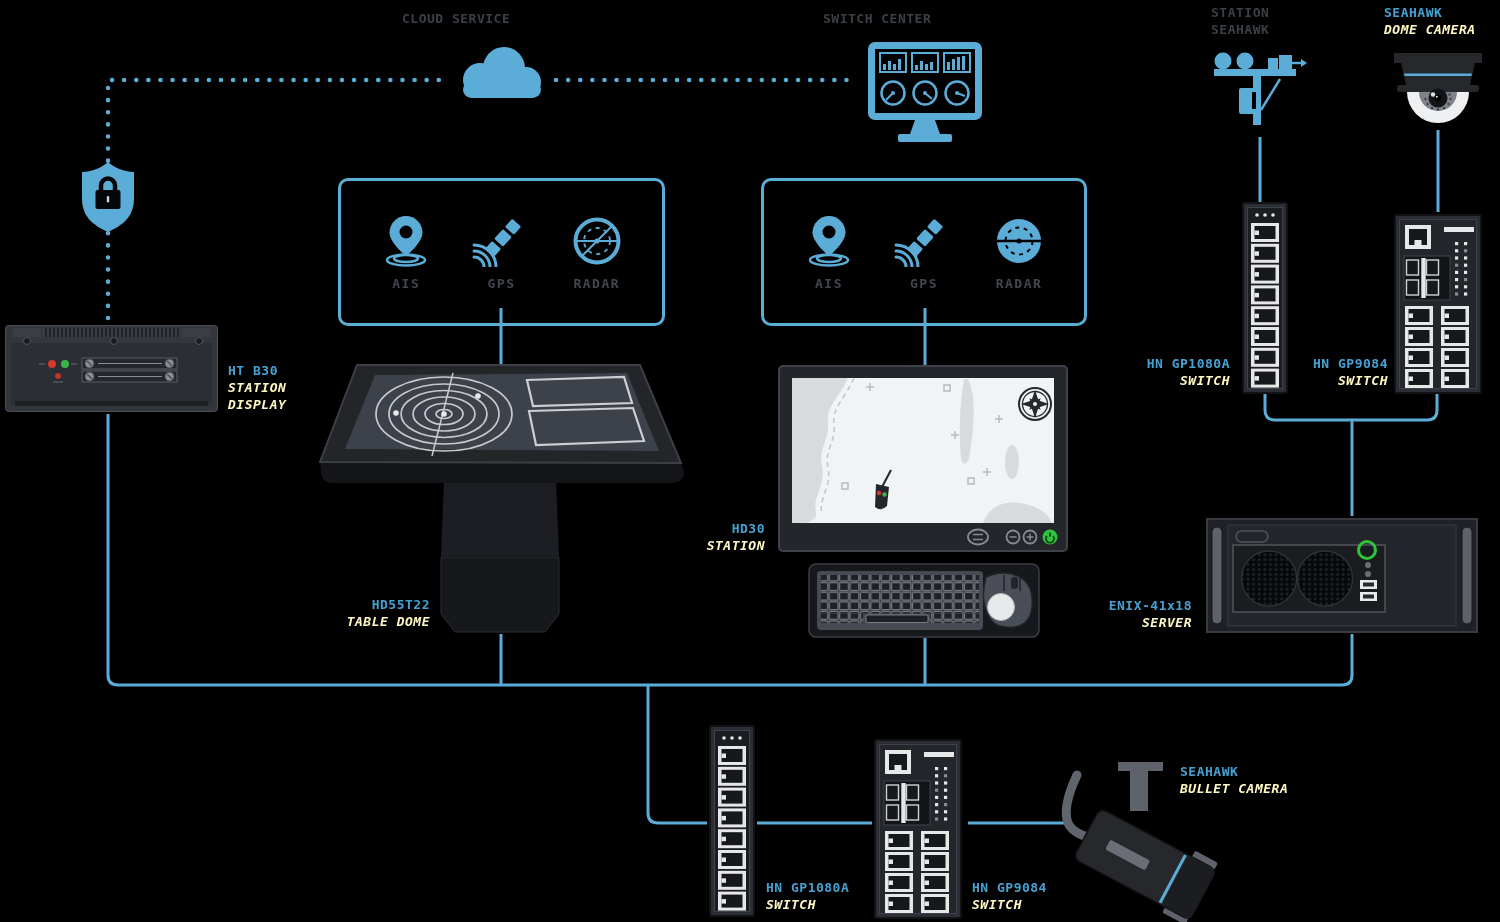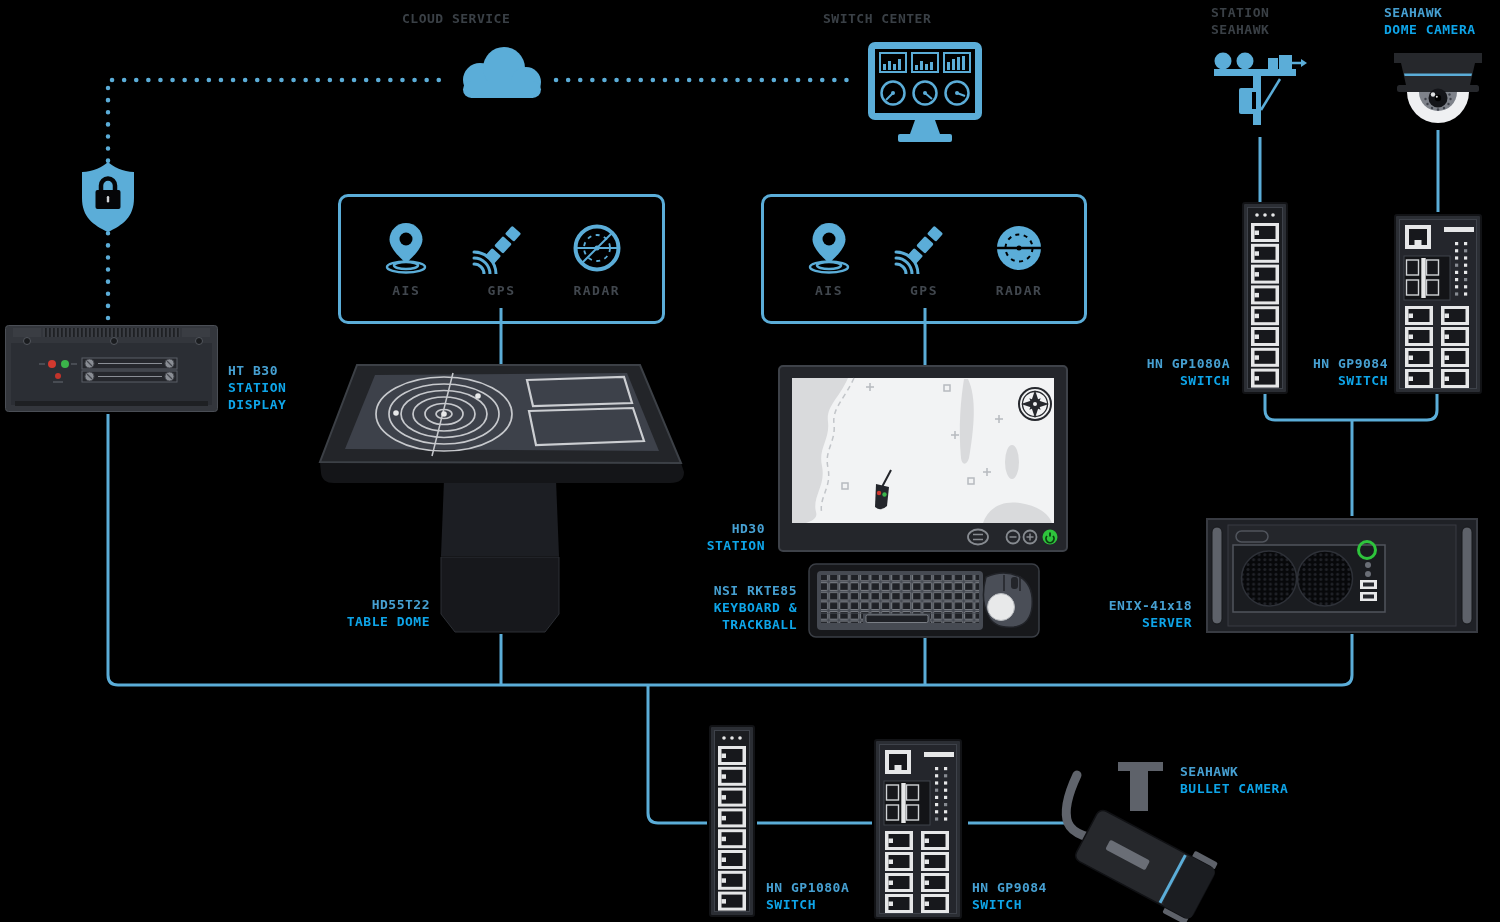--- a/index.html
+++ b/index.html
@@ -3,24 +3,24 @@
 <meta charset="utf-8">
 <style>
   html,body{margin:0;padding:0;background:#000;}
   .canvas{position:relative;width:1500px;height:922px;background:#000;overflow:hidden;
           font-family:"DejaVu Sans Mono",monospace;}
   .node{position:absolute;}
   .wires{position:absolute;left:0;top:0;}
   .lbl{position:absolute;font:700 13px/17px "DejaVu Sans Mono",monospace;letter-spacing:.5px;white-space:nowrap;}
   .c{text-align:left}.r{text-align:right}
   .m{display:block;color:#46a0d2;}
-  .g{display:block;color:#0ea5e9;}
+  .g{display:block;color:#fef9c3;font-style:italic;}
   .t{display:block;color:#3a4046;}
-  .sbox{position:absolute;box-sizing:border-box;width:327px;height:130px;border:3px solid #5badd8;
-        border-radius:10px;display:flex;align-items:center;justify-content:space-evenly;padding-top:2px;margin-top:16px;}
+  .sbox{position:absolute;box-sizing:border-box;width:327px;height:148px;border:3px solid #5badd8;
+        border-radius:10px;display:flex;align-items:center;justify-content:space-evenly;padding-top:2px;}
   .sitem{display:flex;flex-direction:column;align-items:center;gap:9px;}
   .slabel{font:700 13px "DejaVu Sans Mono",monospace;letter-spacing:1.5px;color:#41474e;}
 </style>
 </head>
 <body>
 
 <div class="canvas">
 
   <svg class="wires" width="1500" height="922">
     <defs>
@@ -496,25 +496,20 @@
     <span class="g">DISPLAY</span>
   </div>
   <div class="lbl r" style="left:280px;top:596px;width:150px">
     <span class="m">HD55T22</span>
     <span class="g">TABLE DOME</span>
   </div>
   <div class="lbl r" style="left:640px;top:520px;width:125px">
     <span class="m">HD30</span>
     <span class="g">STATION</span>
   </div>
-  <div class="lbl r" style="left:640px;top:582px;width:157px">
-    <span class="m">NSI RKTE85</span>
-    <span class="g">KEYBOARD &amp;</span>
-    <span class="g">TRACKBALL</span>
-  </div>
   <div class="lbl r" style="left:1040px;top:597px;width:152px">
     <span class="m">ENIX-41x18</span>
     <span class="g">SERVER</span>
   </div>
   <div class="lbl r" style="left:1090px;top:355px;width:140px">
     <span class="m">HN GP1080A</span>
     <span class="g">SWITCH</span>
   </div>
   <div class="lbl r" style="left:1250px;top:355px;width:138px">
     <span class="m">HN GP9084</span>

